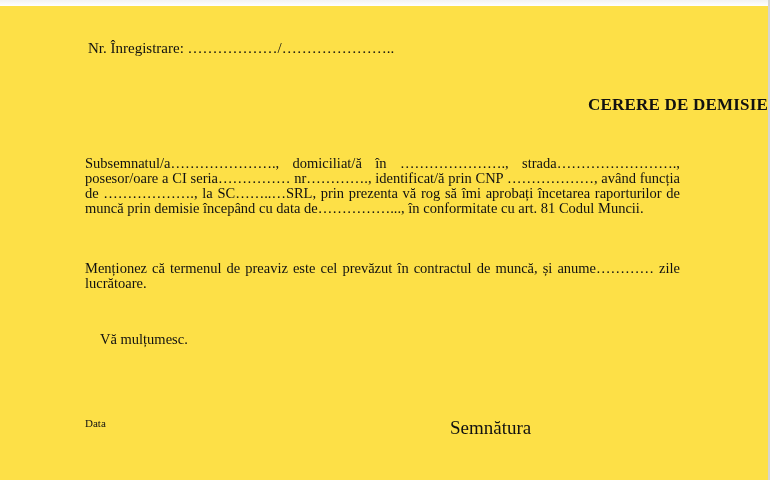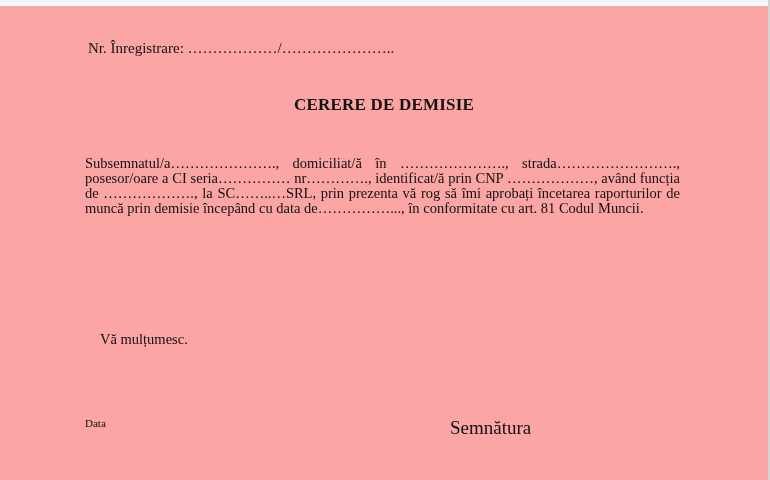--- a/index.html
+++ b/index.html
@@ -7,21 +7,21 @@
       padding: 0;
       width: 770px;
       height: 480px;
       background: #ffffff;
       overflow: hidden;
     }
     .page {
       position: relative;
       width: 768px;
       height: 480px;
-      background: #fca5a5;
+      background: #fde047;
       border-right: 2px solid #d4d4d4;
       font-family: "Liberation Serif", "DejaVu Serif", serif;
       color: #111111;
     }
     .top-shade {
       position: absolute;
       left: 0; top: 0;
       width: 768px; height: 6px;
       background: linear-gradient(#f2f2f2, #ffffff);
     }
@@ -30,21 +30,21 @@
       left: 88px;
       top: 40px;
       font-size: 15px;
       white-space: nowrap;
     }
     .title {
       position: absolute;
       left: 0;
       width: 768px;
       top: 95px;
-      text-align: center;
+      text-align: right;
       font-weight: bold;
       font-size: 17px;
       letter-spacing: 0.2px;
     }
     .para {
       position: absolute;
       left: 85px;
       width: 595px;
       font-size: 14.5px;
       line-height: 15px;
@@ -76,19 +76,20 @@
 
 <div class="page">
   <div class="top-shade"></div>
 
   <div class="reg-line">Nr. Înregistrare: ………………/…………………..</div>
 
   <div class="title">CERERE DE DEMISIE</div>
 
   <div class="para para1">Subsemnatul/a…………………., domiciliat/ă în …………………., strada……………………., posesor/oare a CI seria…………… nr…………., identificat/ă prin CNP ………………, având funcția de ………………., la SC……..…SRL, prin prezenta vă rog să îmi aprobați încetarea raporturilor de muncă prin demisie începând cu data de……………..., în conformitate cu art. 81 Codul Muncii.</div>
 
+  <div class="para para2">Menționez că termenul de preaviz este cel prevăzut în contractul de muncă, și anume………… zile lucrătoare.</div>
 
   <div class="thanks">Vă mulțumesc.</div>
 
   <div class="date-label">Data</div>
 
   <div class="sign-label">Semnătura</div>
 </div>
 
 </body></html>

